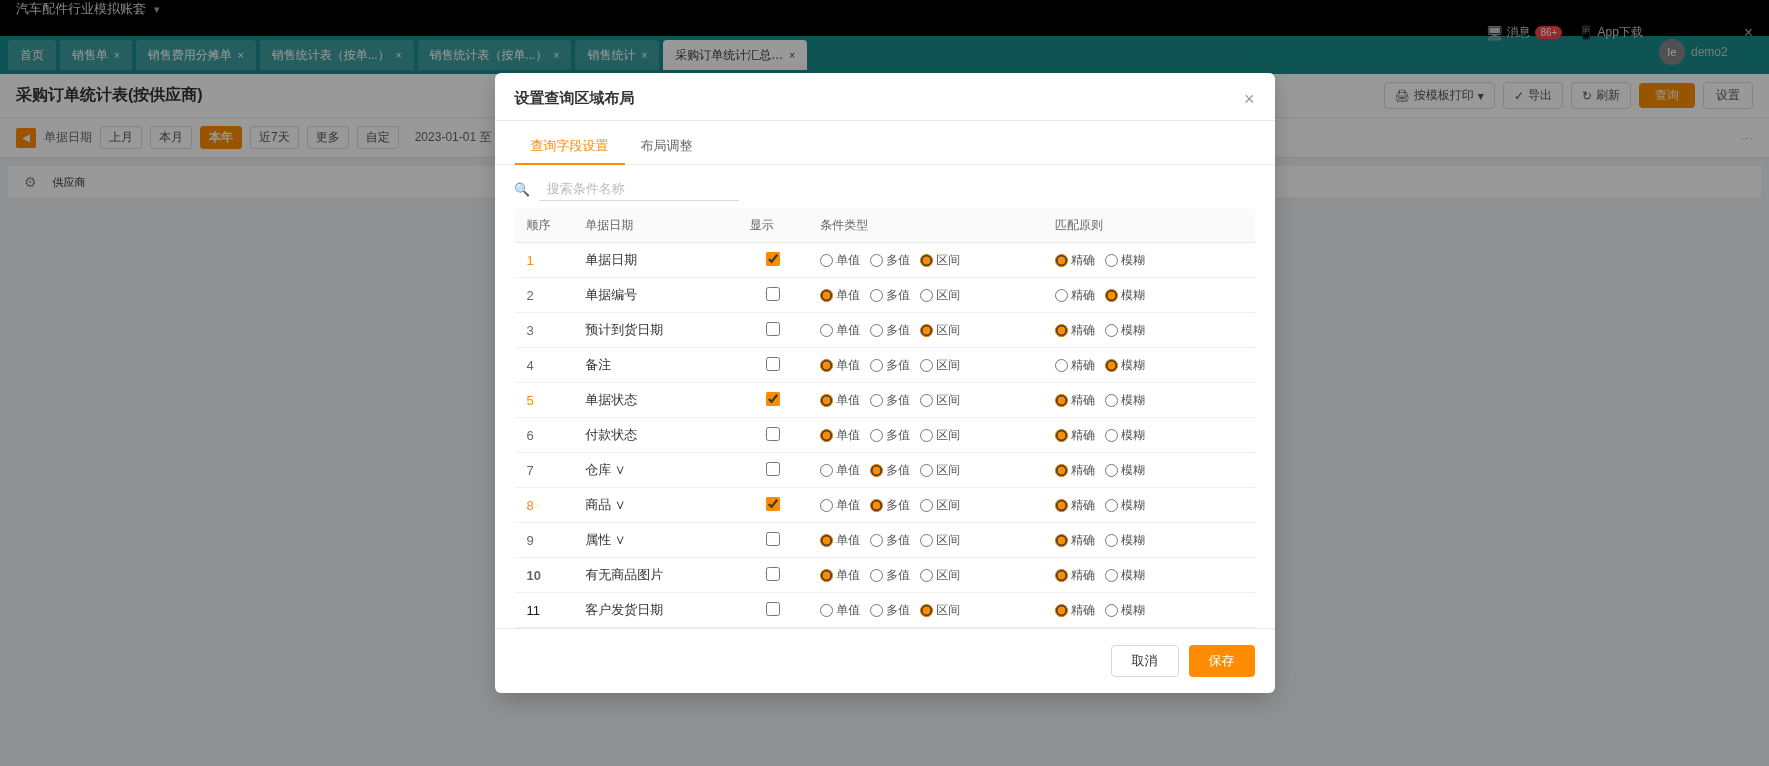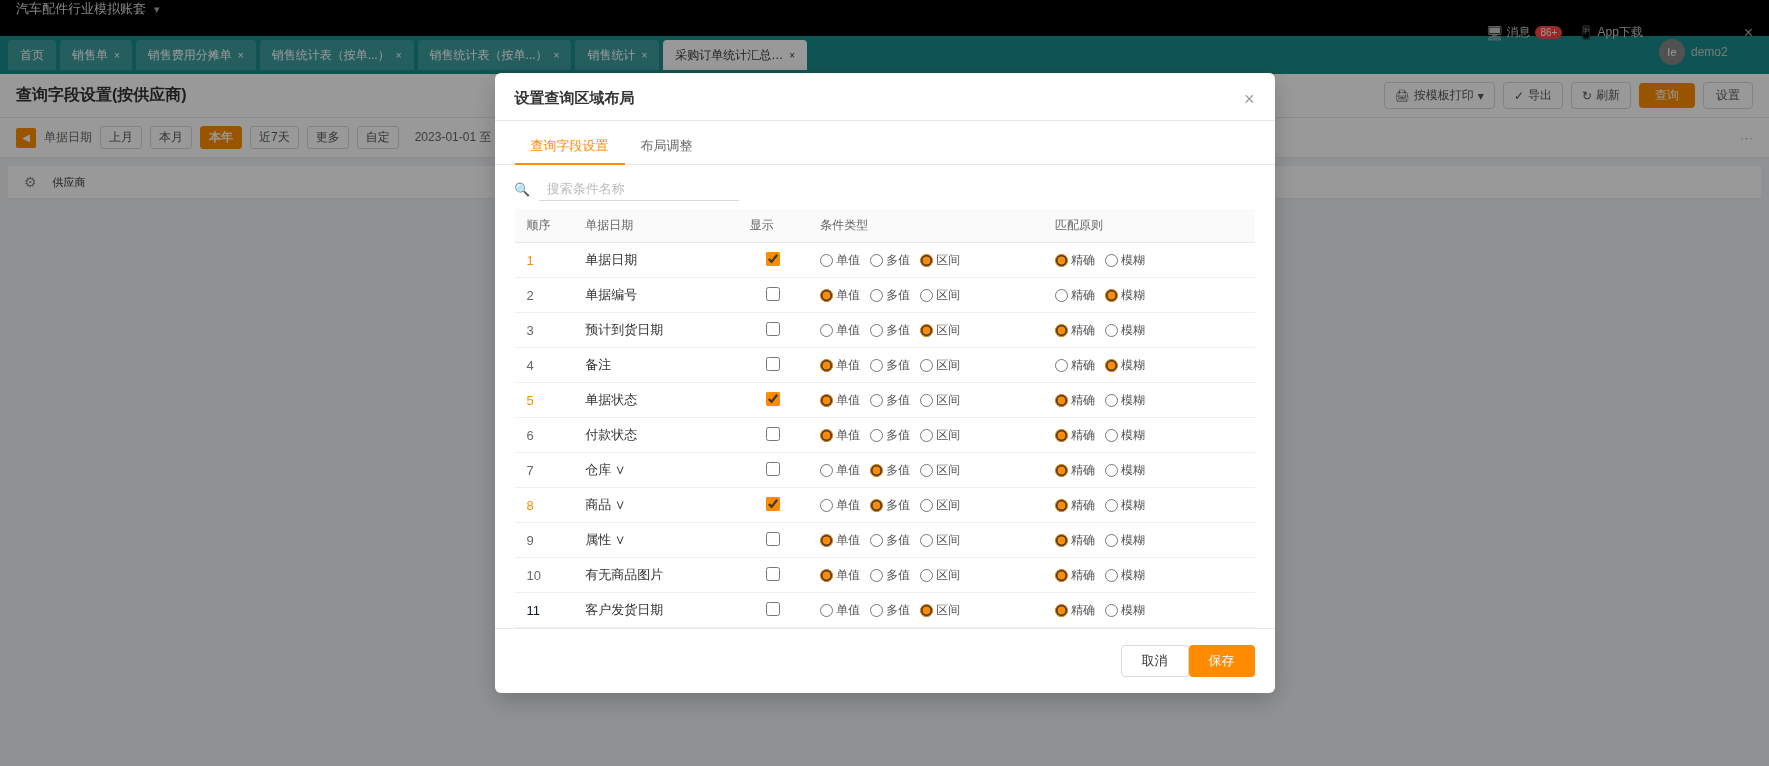--- a/index.html
+++ b/index.html
@@ -260,20 +260,21 @@
       accent-color: #ff8c00;
       width: 13px; height: 13px;
       cursor: pointer;
     }
 
     
     .dialog-footer {
       padding: 16px 20px;
       display: flex;
       justify-content: flex-end;
+      gap: 10px;
       border-top: 1px solid #e8e8e8;
       margin-top: auto;
     }
     .btn-cancel {
       padding: 6px 20px;
       border: 1px solid #d9d9d9;
       background: white;
       border-radius: 4px;
       cursor: pointer;
       font-size: 13px;
@@ -349,21 +350,21 @@
     <span>销售统计</span>
     <span class="tab-close">×</span>
   </div>
   <div class="tab-item active">
     <span>采购订单统计汇总…</span>
     <span class="tab-close">×</span>
   </div>
 </div>
 
 <div class="page-header">
-  <div class="page-title">查询字段设置(按供应商)</div>
+  <div class="page-title">采购订单统计表(按供应商)</div>
   <div class="header-actions">
     <button class="btn-print">
       <span>🖨</span>
       <span>按模板打印</span>
       <span>▾</span>
     </button>
     <button class="btn-export">
       <span>✓</span>
       <span>导出</span>
     </button>
@@ -726,21 +727,21 @@
                     <span>精确</span>
                   </label>
                   <label class="radio-item">
                     <input type="radio" name="match_8" style="">
                     <span>模糊</span>
                   </label>
                 </div>
               </td>
             </tr>
             <tr>
-              <td><span style="color: rgb(102, 102, 102); font-weight: 400;">10</span></td>
+              <td><span style="color: rgb(102, 102, 102); font-weight: 700;">10</span></td>
               <td>有无商品图片</td>
               <td style="text-align: center;"><input type="checkbox" class="cb-orange" style=""></td>
               <td>
                 <div class="radio-group">
                   <label class="radio-item">
                     <input type="radio" name="type_9" checked="" style="">
                     <span>单值</span>
                   </label>
                   <label class="radio-item">
                     <input type="radio" name="type_9" style="">

